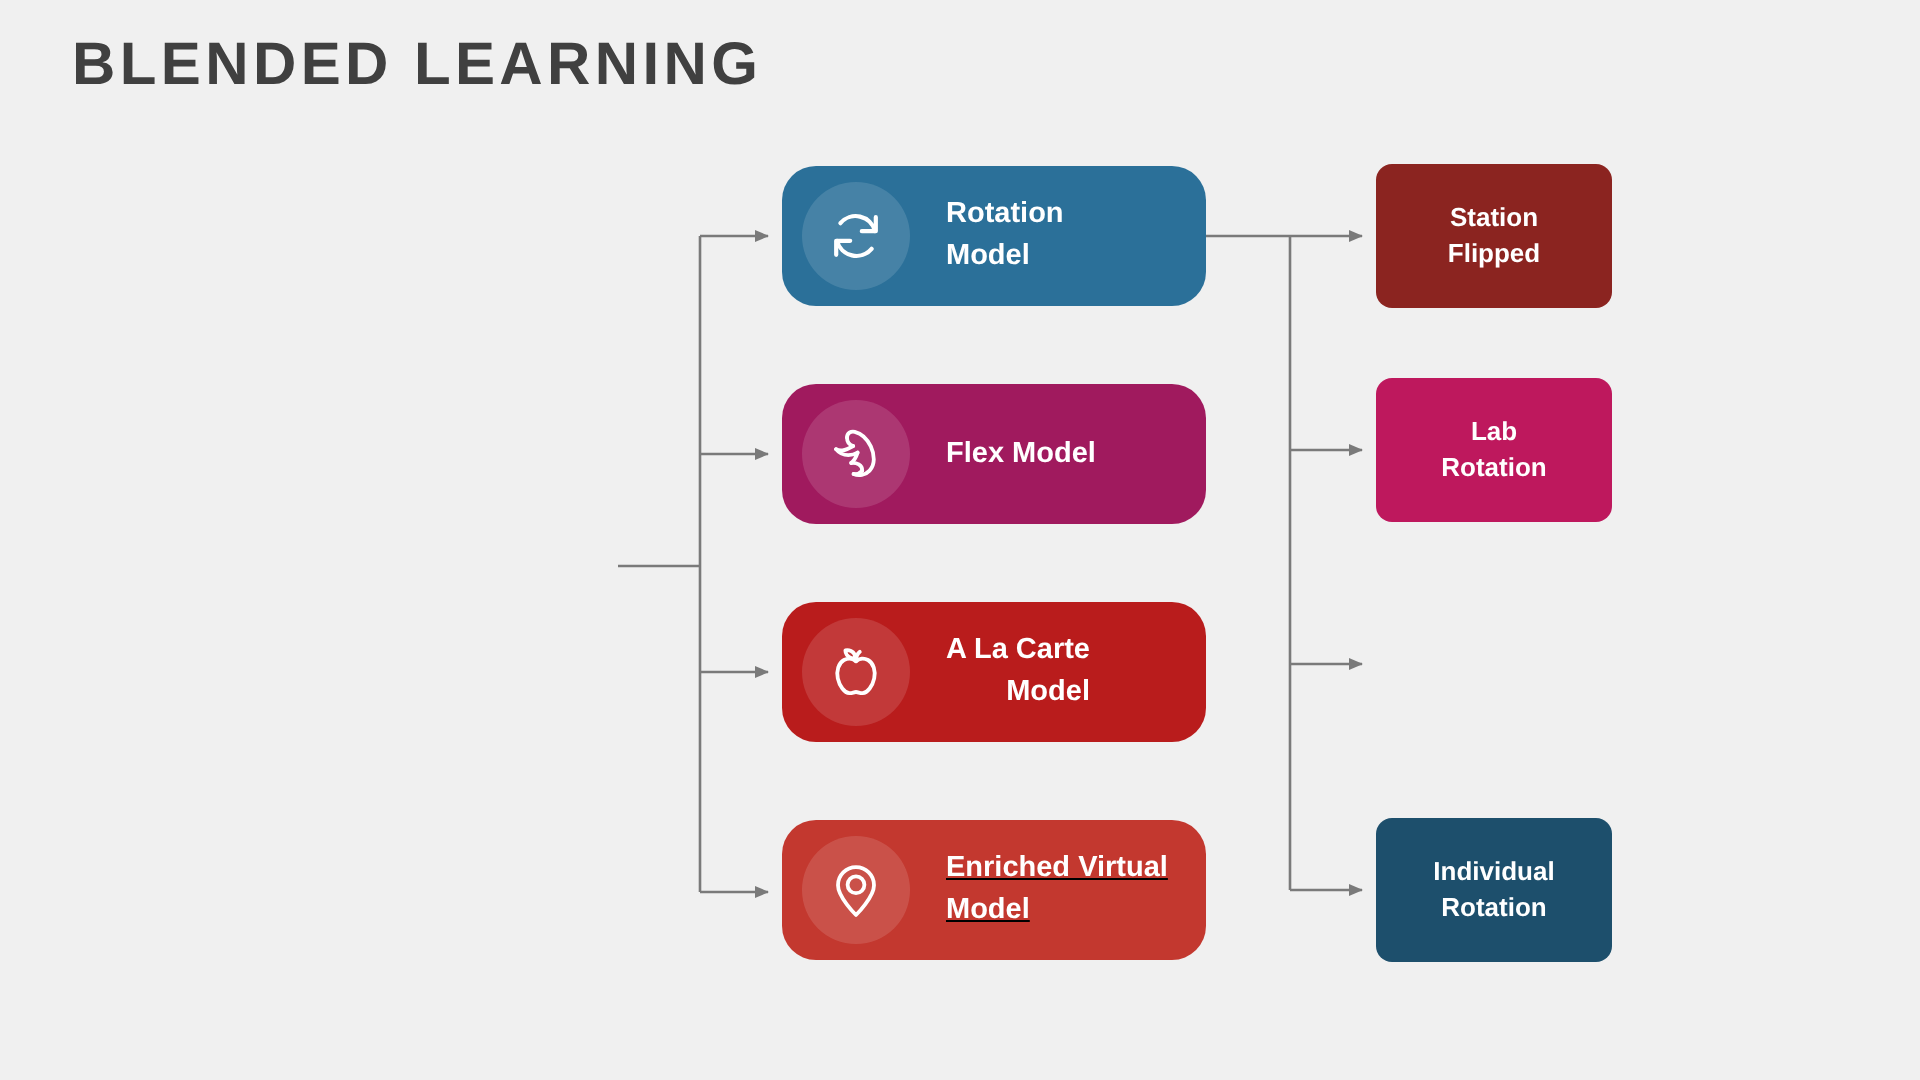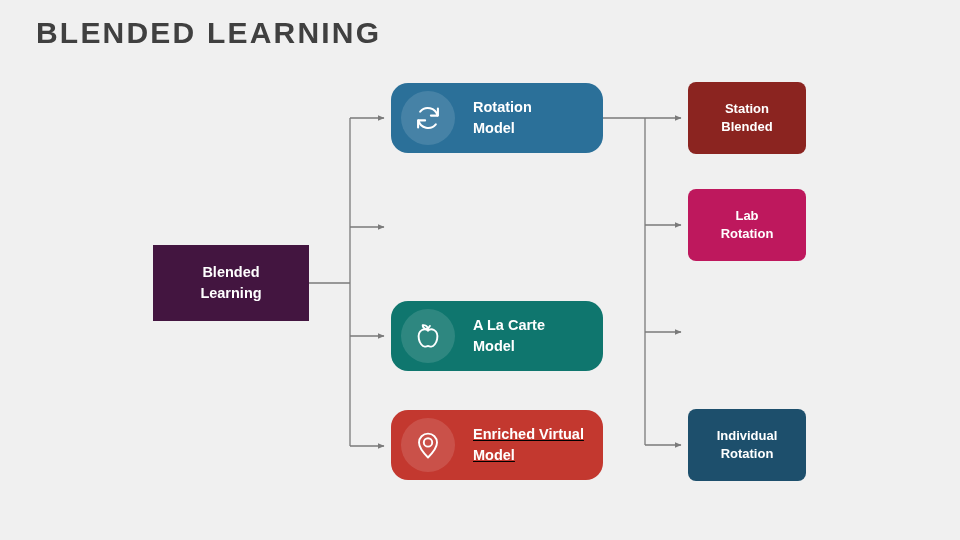--- a/index.html
+++ b/index.html
@@ -148,40 +148,51 @@
 
       <path d="M645,118 L645,445"></path>
 
       <path d="M645,118 L681,118" marker-end="url(#arrowhead)"></path>
       <path d="M645,225 L681,225" marker-end="url(#arrowhead)"></path>
       <path d="M645,332 L681,332" marker-end="url(#arrowhead)"></path>
       <path d="M645,445 L681,445" marker-end="url(#arrowhead)"></path>
     </g>
   </svg>
 
-  <div id="root-node" style="background: rgb(67, 21, 64);">
-    <div class="root-label">Blended
-Learning</div>
-  </div>
 
   <div class="model-card" id="card-rotation" style="background: rgb(43, 112, 153); top: 83px;">
     <div class="icon-badge">
       <svg width="32" height="32" viewBox="0 0 32 32" fill="none" stroke="#ffffff" stroke-width="2.1" stroke-linecap="round" stroke-linejoin="round">
         <path d="M25.5 13.5 A10 10 0 0 0 8.2 9.6"></path>
         <polyline points="25.9,6.6 25.9,13.6 18.9,13.6"></polyline>
         <path d="M6.5 18.5 A10 10 0 0 0 23.8 22.4"></path>
         <polyline points="6.1,25.4 6.1,18.4 13.1,18.4"></polyline>
       </svg>
     </div>
     <div class="model-label">Rotation
 Model</div>
   </div>
 
-
-  <div class="model-card" id="card-alacarte" style="background: #0f766e; top: 301px;">
+  <div class="model-card" id="card-flex" style="background: rgb(160, 26, 94); top: 192px;">
+    <div class="icon-badge">
+      <svg width="32" height="32" viewBox="0 0 32 32" fill="none" stroke="#ffffff" stroke-width="1.9" stroke-linecap="round" stroke-linejoin="round">
+        <path d="M11.5 7.8 C11.5 5.6 13.4 4.4 15.4 4.9 C18.6 5.7 21.6 8.4 23.4 12.2
+                 C25.4 16.4 25.6 21.3 22.8 24.3 C20.7 26.6 17.3 27.1 14.8 26.0"></path>
+        <path d="M11.5 7.8 C11.5 10.1 12.9 11.6 14.6 12.0"></path>
+        <path d="M14.6 12.0 C12.9 13.0 11.2 14.0 9.2 14.2 C8.0 14.3 6.8 14.1 6.0 13.6"></path>
+        <path d="M6.0 13.6 C7.4 15.4 9.8 16.6 12.2 16.6 C14.0 16.6 15.5 16.1 16.8 15.3"></path>
+        <path d="M16.8 15.3 C16.1 17.5 15.0 19.3 13.6 20.5"></path>
+        <path d="M13.6 20.5 C14.6 20.4 16.2 20.5 17.4 21.2 C18.6 21.9 19.2 23.1 19.1 24.4"></path>
+        <path d="M19.1 24.4 C18.0 25.6 16.4 26.2 14.8 26.0"></path>
+      </svg>
+    </div>
+    <div class="model-label">Flex Model</div>
+  </div>
+
+  <div class="model-card" id="card-alacarte" style="background: #b91c1c; top: 301px; text-align: right;">
     <div class="icon-badge">
       <svg width="32" height="32" viewBox="0 0 32 32" fill="none" stroke="#ffffff" stroke-width="1.9" stroke-linecap="round" stroke-linejoin="round">
         <path d="M16 10.6 C14.4 9.2 12.0 8.9 10.0 10.0 C7.2 11.6 6.1 15.4 6.9 19.2
                  C7.7 23.0 10.2 26.4 12.7 26.6 C14.1 26.7 14.9 26.0 16 26.0
                  C17.1 26.0 17.9 26.7 19.3 26.6 C21.8 26.4 24.3 23.0 25.1 19.2
                  C25.9 15.4 24.8 11.6 22.0 10.0 C20.0 8.9 17.6 9.2 16 10.6 Z"></path>
         <path d="M16 10.6 C16 8.4 16.6 6.9 17.9 5.9"></path>
         <path d="M15.6 9.3 C13.8 9.3 12.3 8.6 11.4 7.4 C10.9 6.7 10.7 5.9 10.7 5.2
                  C11.6 5.0 12.6 5.1 13.5 5.5 C15.0 6.2 15.7 7.6 15.6 9.3 Z"></path>
       </svg>
@@ -197,21 +208,21 @@
                  C11.03 4.6 7 8.6 7 13.6 C7 19.6 16 28.5 16 28.5 Z"></path>
         <circle cx="16" cy="13.4" r="4.2"></circle>
       </svg>
     </div>
     <div class="model-label">Enriched Virtual
 Model</div>
   </div>
 
   <div class="leaf-card" id="leaf-station" style="background: rgb(139, 36, 32); top: 82px;">
     <div class="leaf-label">Station
-Blended</div>
+Flipped</div>
   </div>
   <div class="leaf-card" id="leaf-lab" style="background: #be185d; top: 189px;">
     <div class="leaf-label">Lab
 Rotation</div>
   </div>
   <div class="leaf-card" id="leaf-individual" style="background: rgb(29, 79, 108); top: 409px;">
     <div class="leaf-label">Individual
 Rotation</div>
   </div>
 

